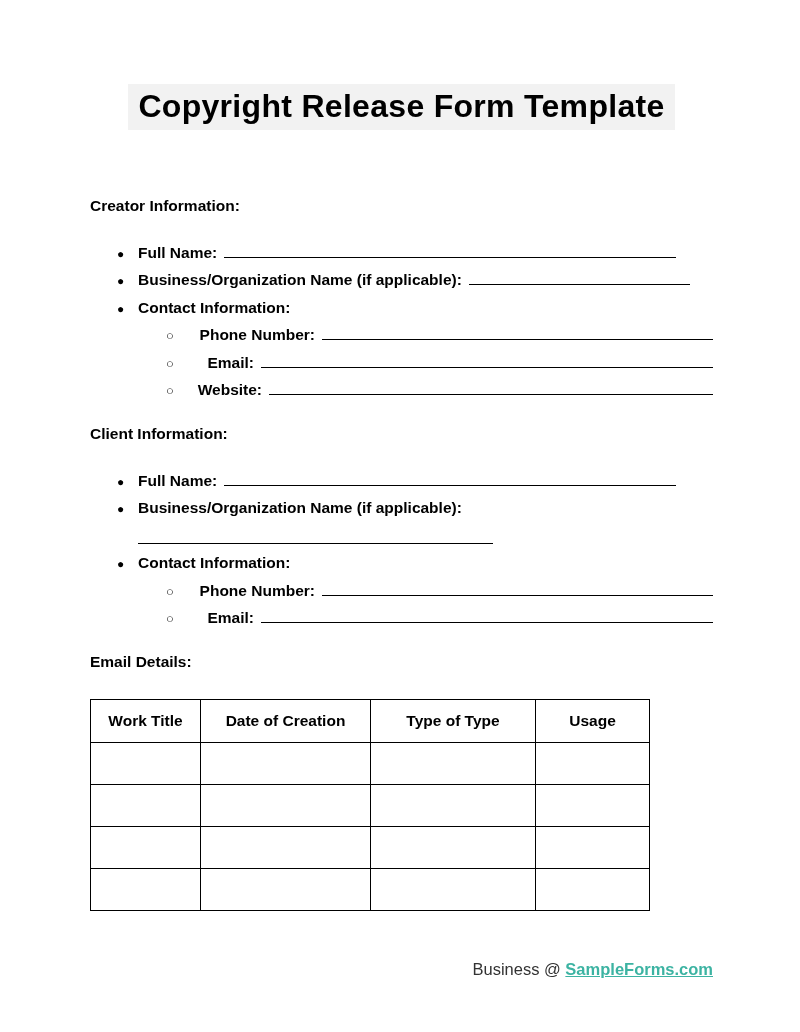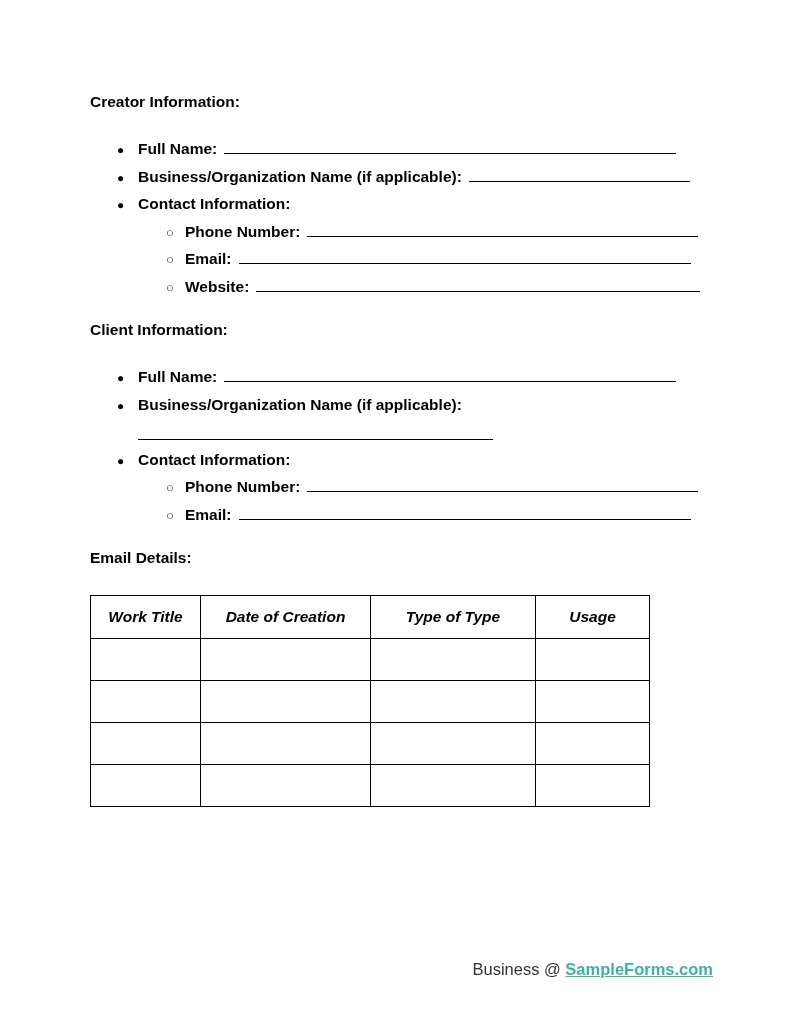--- a/index.html
+++ b/index.html
@@ -33,21 +33,21 @@
     margin-top: 20px;
     margin-bottom: 24px;
   }
   .section-heading.first { margin-top: 8px; }
   .li {
     position: relative;
     font-size: 15.5px;
     line-height: 27.5px;
   }
   .li.l1 { padding-left: 48px; }
-  .li.l2 { padding-left: 95px; }
+  .li.l2 { padding-left: 95px; text-align: right; }
   .bullet { position: absolute; top: 0; line-height: 27.5px; }
   .li.l1 > .bullet { left: 27px; }
   .li.l2 > .bullet { left: 76px; }
   .li.l1 > .bullet::before { content: "\25CF"; font-size: 12px; }
   .li.l2 > .bullet::before { content: "\25CB"; font-size: 13px; }
   .lbl { font-weight: bold; margin-right: 7px; }
   .fill-line {
     display: inline-block;
     border-bottom: 1.4px solid var(--text, #000);
     height: 13px;
@@ -58,21 +58,20 @@
     height: 22px;
     border-bottom: 1.4px solid var(--text, #000);
     margin-bottom: 5.5px;
   }
   table.work-table {
     border-collapse: collapse;
     margin-top: 28px;
   }
   table.work-table th, table.work-table td {
     border: 1px solid var(--table-border, #000);
-    font-style: italic;
   }
   table.work-table th {
     font-size: 15.5px;
     font-weight: bold;
     text-align: center;
     height: 43px;
   }
   table.work-table td { height: 42px; }
   .col-worktitle { width: 110px; }
   .col-date { width: 170px; }
@@ -91,20 +90,23 @@
     text-decoration: underline;
     cursor: pointer;
     text-align: center;
   }
 </style>
 </head>
 <body>
 
 <div class="page">
 
+  <div class="title-wrap">
+    <h1 class="doc-title">Copyright Release Form Template</h1>
+  </div>
 
   <section>
     <h2 class="section-heading first">Creator Information:</h2>
 
     <div class="li l1">
       <span class="bullet"></span>
       <span class="lbl">Full Name:</span><span class="fill-line" style="width:452px"></span>
     </div>
     <div class="li l1">
       <span class="bullet"></span>

